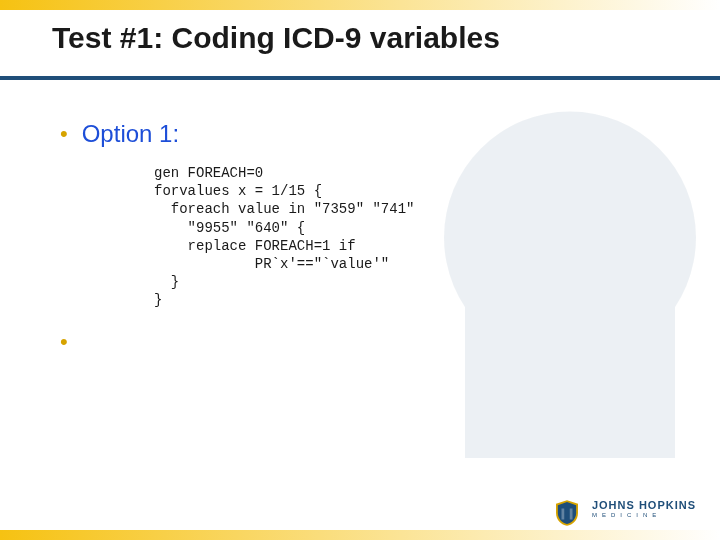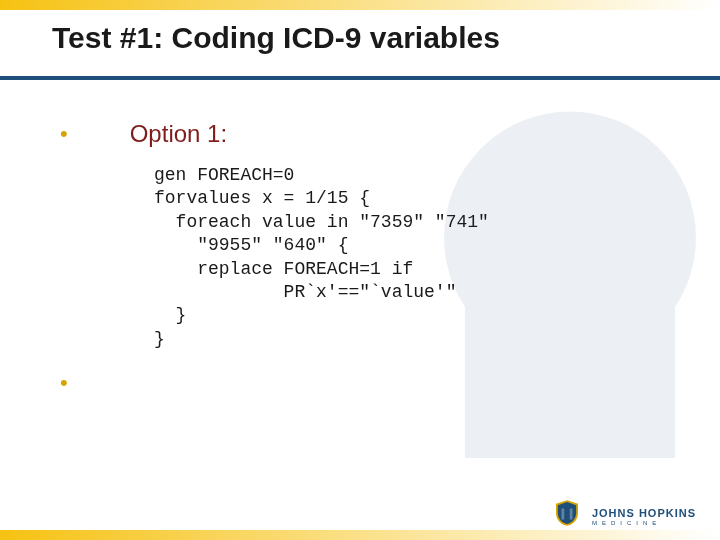--- a/index.html
+++ b/index.html
@@ -49,27 +49,26 @@
       margin-bottom: 6px;
     }
     .bullet .dot {
       color: #d6a300;
       font-size: 22px;
       line-height: 28px;
       margin-right: 14px;
     }
     .bullet .text {
       font-size: 24px;
-      color: #7f1d1d;
+      color: #1d4ed8;
       line-height: 28px;
-      margin-left: 48px;
     }
     .code-block {
       font-family: "Courier New", Courier, monospace;
-      font-size: 18px;
+      font-size: 14px;
       line-height: 1.3;
       color: #1a1a1a;
       white-space: pre;
       margin: 16px 0 18px 94px;
     }
     .footer {
       position: absolute;
       bottom: 0;
       left: 0;
       width: 100%;
@@ -77,21 +76,21 @@
     .bottom-bar {
       width: 100%;
       height: 10px;
       background: linear-gradient(to right, #f6c212, #ffffff);
     }
     .brand {
       position: absolute;
       right: 24px;
       bottom: 14px;
       display: flex;
-      align-items: flex-end;
+      align-items: flex-start;
       gap: 14px;
     }
     .brand-shield {
       width: 22px;
       height: 26px;
     }
     .brand-text {
       display: flex;
       flex-direction: column;
       line-height: 1.0;

